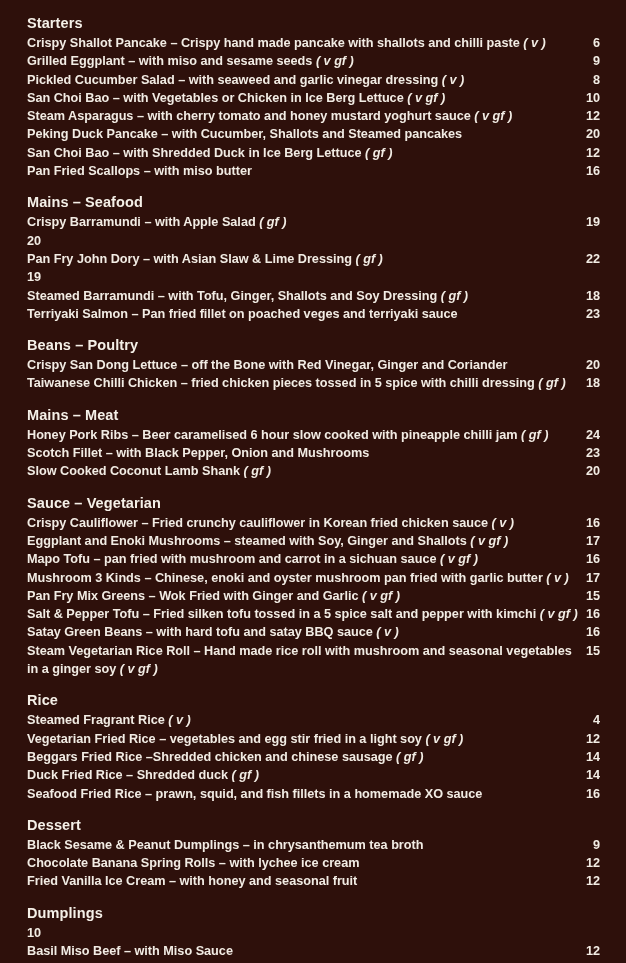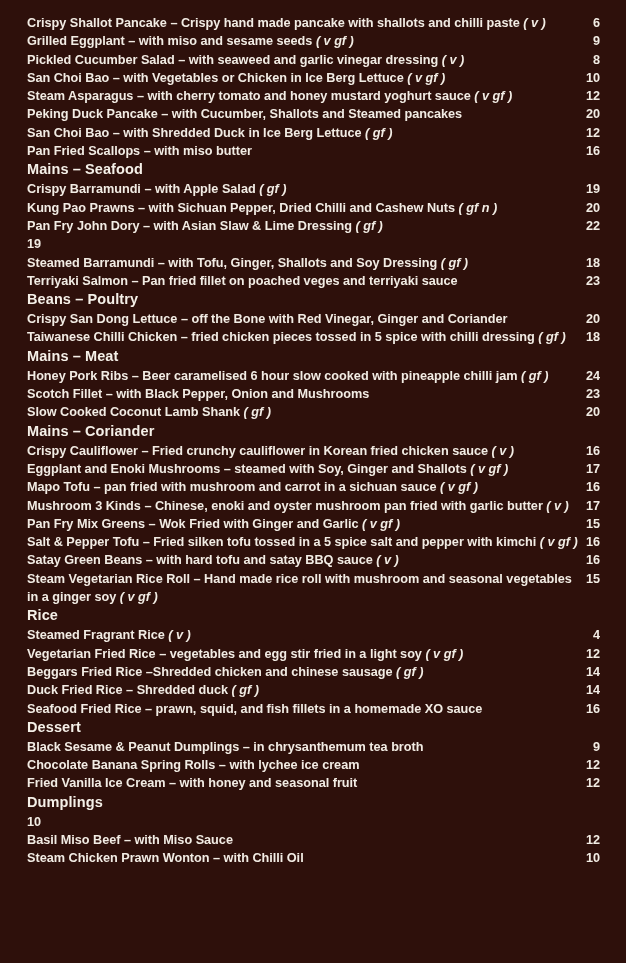--- a/index.html
+++ b/index.html
@@ -16,20 +16,21 @@
   }
   #menu {
     padding: 14px 26px 0 27px;
     box-sizing: border-box;
     width: 626px;
   }
   .section {
     margin-bottom: 0;
   }
   .section + .section {
+    margin-top: 13px;
   }
   .section-title {
     font-size: 14.5px;
     font-weight: bold;
     line-height: 19px;
     letter-spacing: 0.1px;
     margin-bottom: 1px;
     color: #f5f0e8;
   }
   .item {
@@ -61,20 +62,21 @@
   .tag {
     font-style: italic;
     font-weight: bold;
   }
 </style>
 </head>
 <body style="background: rgb(46, 16, 11); color: rgb(242, 236, 228);">
 
 <div id="menu">
     <div class="section">
+      <div class="section-title">Starters</div>
       <div class="item">
         <div class="item-name">Crispy Shallot Pancake – Crispy hand made pancake with shallots and chilli paste <span class="tag">( v )</span></div>
         <div class="item-price">6</div>
       </div>
       <div class="item">
         <div class="item-name">Grilled Eggplant – with miso and sesame seeds <span class="tag">( v gf )</span></div>
         <div class="item-price">9</div>
       </div>
       <div class="item">
         <div class="item-name">Pickled Cucumber Salad – with seaweed and garlic vinegar dressing <span class="tag">( v )</span></div>
@@ -101,21 +103,20 @@
         <div class="item-price">16</div>
       </div>
     </div>
     <div class="section">
       <div class="section-title">Mains – Seafood</div>
       <div class="item">
         <div class="item-name">Crispy Barramundi – with Apple Salad <span class="tag">( gf )</span></div>
         <div class="item-price">19</div>
       </div>
       <div class="item">
-        <div class="item-name">Kung Pao Prawns – with Sichuan Pepper, Dried Chilli and Cashew Nuts <span class="tag">( gf n )</span></div>
         <div class="item-price">20</div>
       </div>
       <div class="item">
         <div class="item-name">Pan Fry John Dory – with Asian Slaw &amp; Lime Dressing <span class="tag">( gf )</span></div>
         <div class="item-price">22</div>
       </div>
       <div class="item">
         <div class="item-price">19</div>
       </div>
       <div class="item">
@@ -147,21 +148,21 @@
       <div class="item">
         <div class="item-name">Scotch Fillet – with Black Pepper, Onion and Mushrooms</div>
         <div class="item-price">23</div>
       </div>
       <div class="item">
         <div class="item-name">Slow Cooked Coconut Lamb Shank <span class="tag">( gf )</span></div>
         <div class="item-price">20</div>
       </div>
     </div>
     <div class="section">
-      <div class="section-title">Mains – Coriander</div>
+      <div class="section-title">Sauce – Vegetarian</div>
       <div class="item">
         <div class="item-name">Crispy Cauliflower – Fried crunchy cauliflower in Korean fried chicken sauce <span class="tag">( v )</span></div>
         <div class="item-price">16</div>
       </div>
       <div class="item">
         <div class="item-name">Eggplant and Enoki Mushrooms – steamed with Soy, Ginger and Shallots <span class="tag">( v gf )</span></div>
         <div class="item-price">17</div>
       </div>
       <div class="item">
         <div class="item-name">Mapo Tofu – pan fried with mushroom and carrot in a sichuan sauce <span class="tag">( v gf )</span></div>

